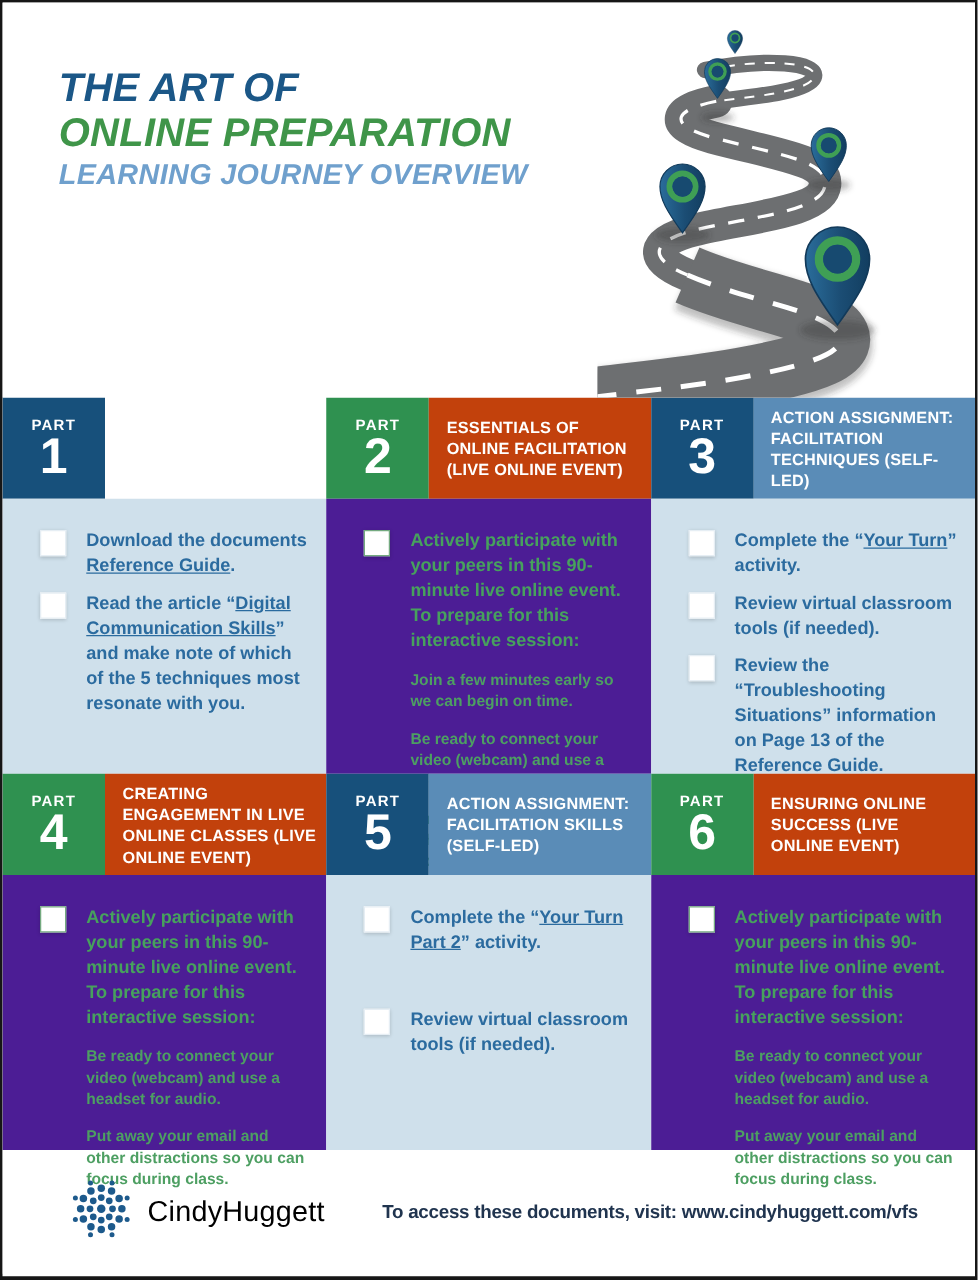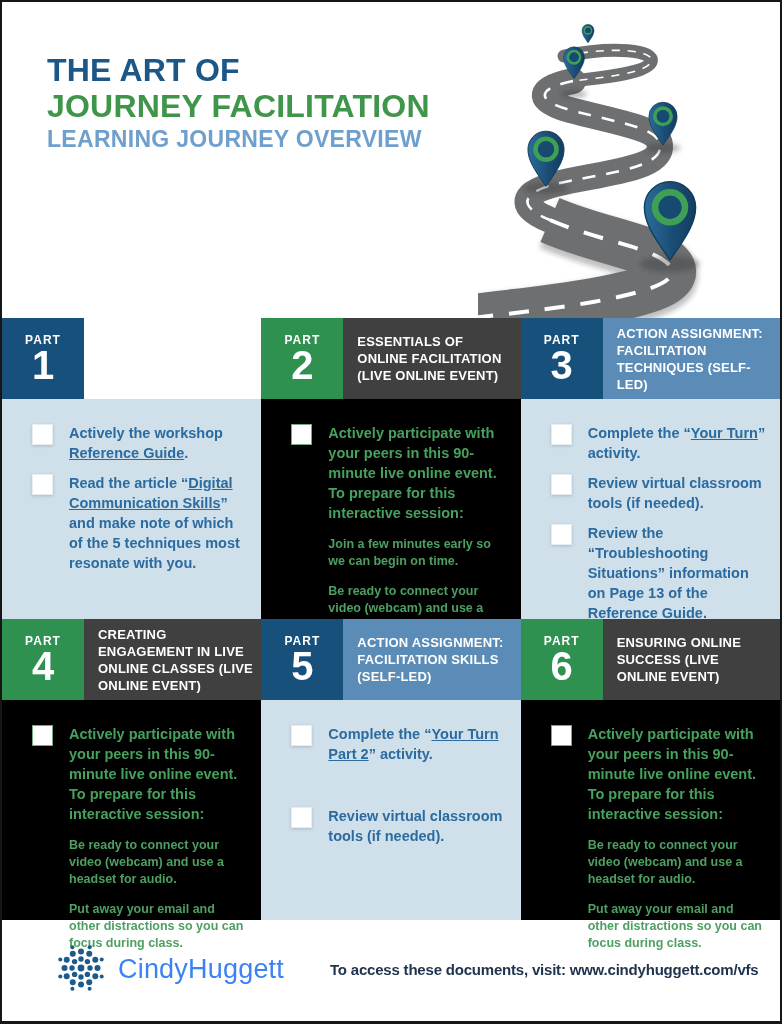--- a/index.html
+++ b/index.html
@@ -6,21 +6,21 @@
   html,body { background:#ffffff; }
   body {
     width:782px; height:1024px;
     font-family:"Liberation Sans", sans-serif;
     border:2px solid #161616; border-bottom-width:3px;
     position:relative; overflow:hidden;
   }
 
   
   .top { position:relative; height:316px; background:#ffffff; }
-  .title-block { position:absolute; left:45px; top:50px; }
+  .title-block { position:absolute; left:45px; top:50px;font-style:italic; }
   .title-1 { font-size:32px; font-weight:bold; color:#1b5787; letter-spacing:0.2px; line-height:36px; }
   .title-2 { font-size:32px; font-weight:bold; color:#3f9549; letter-spacing:0.2px; line-height:36px; }
   .subtitle { font-size:23px; font-weight:bold; color:#6fa0cd; letter-spacing:0.3px; line-height:30px; margin-top:0; }
   .intro {
     position:absolute; left:38px; top:168px; width:452px;
     font-size:19.5px; line-height:31px; color:#3e3e3e;
   }
   .road-wrap { position:absolute; right:0; top:0; width:302px; height:316px; }
 
   
@@ -35,49 +35,49 @@
   .part-num { font-size:40px; font-weight:bold; line-height:40px; margin-top:-2px; }
   .head-strip { flex:1; display:flex; align-items:center; padding:8px 8px 8px 14px; }
   .head-title { font-size:13px; font-weight:bold; color:#ffffff; line-height:17px; letter-spacing:0.2px; text-transform:uppercase; }
   .card-body { height:220px; padding:24px 14px 0 30px; }
 
   .t-blue .part-box { background:#17507b; }
   .t-blue .head-strip { background:#5a8cb7; }
   .t-blue .card-body { background:#cfe0eb; }
   .t-blue { --txt:#2b6b9f; --sub:#2b6b9f; --cbb:#e6eef4; }
   .t-green .part-box { background:#2f9150; }
-  .t-green .head-strip { background:#404040; }
-  .t-green .card-body { background:#000000; }
+  .t-green .head-strip { background:#c2410c; }
+  .t-green .card-body { background:#4c1d95; }
   .t-green { --txt:#47a15d; --sub:#4d9f62; --cbb:#74aa80; }
 
   .check-item { display:flex; gap:16px; }
   .check-item + .check-item { margin-top:10px; }
   .card.p5 .check-item + .check-item { margin-top:42px; }
   .cb {
     width:21px; height:21px; flex:none; margin-top:1px;
     background:#ffffff; border:1px solid var(--cbb);
     box-shadow:0 1px 3px rgba(0,0,0,0.18);
   }
   .itx { font-size:14.5px; line-height:20px; font-weight:bold; color:var(--txt); }
   .lnk { color:var(--txt); text-decoration:underline; cursor:pointer; }
   .subtext { margin:13px 0 0 37px; font-size:12.5px; line-height:17px; font-weight:bold; color:var(--sub); padding-right:4px; }
 
   
   .footer { height:99px; background:#ffffff; display:flex; align-items:center; padding-left:52px; }
   .logo-mark { flex:none; margin-right:10px; }
-  .brand { font-size:27px; color:#3b82f6; letter-spacing:0.2px; }
+  .brand { font-size:23px; color:#000000; letter-spacing:0.2px; }
   .footer-note { margin-left:46px; font-size:15px; font-weight:bold; color:#20344f; letter-spacing:-0.2px; }
 </style>
 </head>
 <body>
 
 <div class="top">
   <div class="title-block">
     <div class="title-1">THE ART OF</div>
-    <div class="title-2">JOURNEY FACILITATION</div>
+    <div class="title-2">ONLINE PREPARATION</div>
     <div class="subtitle">LEARNING JOURNEY OVERVIEW</div>
   </div>
 
   <div class="road-wrap">
     <svg width="302" height="316" viewBox="0 0 302 316">
       <defs>
         <linearGradient id="pinGrad" x1="0" y1="0" x2="1" y2="0">
           <stop offset="0" stop-color="#2a6d9b"></stop>
           <stop offset="0.55" stop-color="#1b4d74"></stop>
           <stop offset="1" stop-color="#123e60"></stop>
@@ -123,21 +123,21 @@
   <section class="card t-blue">
     <div class="card-header">
       <div class="part-box">
         <span class="part-label">PART</span>
         <span class="part-num">1</span>
       </div>
     </div>
     <div class="card-body">
       <div class="check-item">
         <span class="cb"></span>
-        <p class="itx"><span>Actively the workshop </span><span class="lnk">Reference Guide</span><span>.</span></p>
+        <p class="itx"><span>Download the documents </span><span class="lnk">Reference Guide</span><span>.</span></p>
       </div>
       <div class="check-item">
         <span class="cb"></span>
         <p class="itx"><span>Read the article “</span><span class="lnk">Digital Communication Skills</span><span>” and make note of which of the 5 techniques most resonate with you.</span></p>
       </div>
     </div>
   </section>
 
   <section class="card t-green">
     <div class="card-header">

